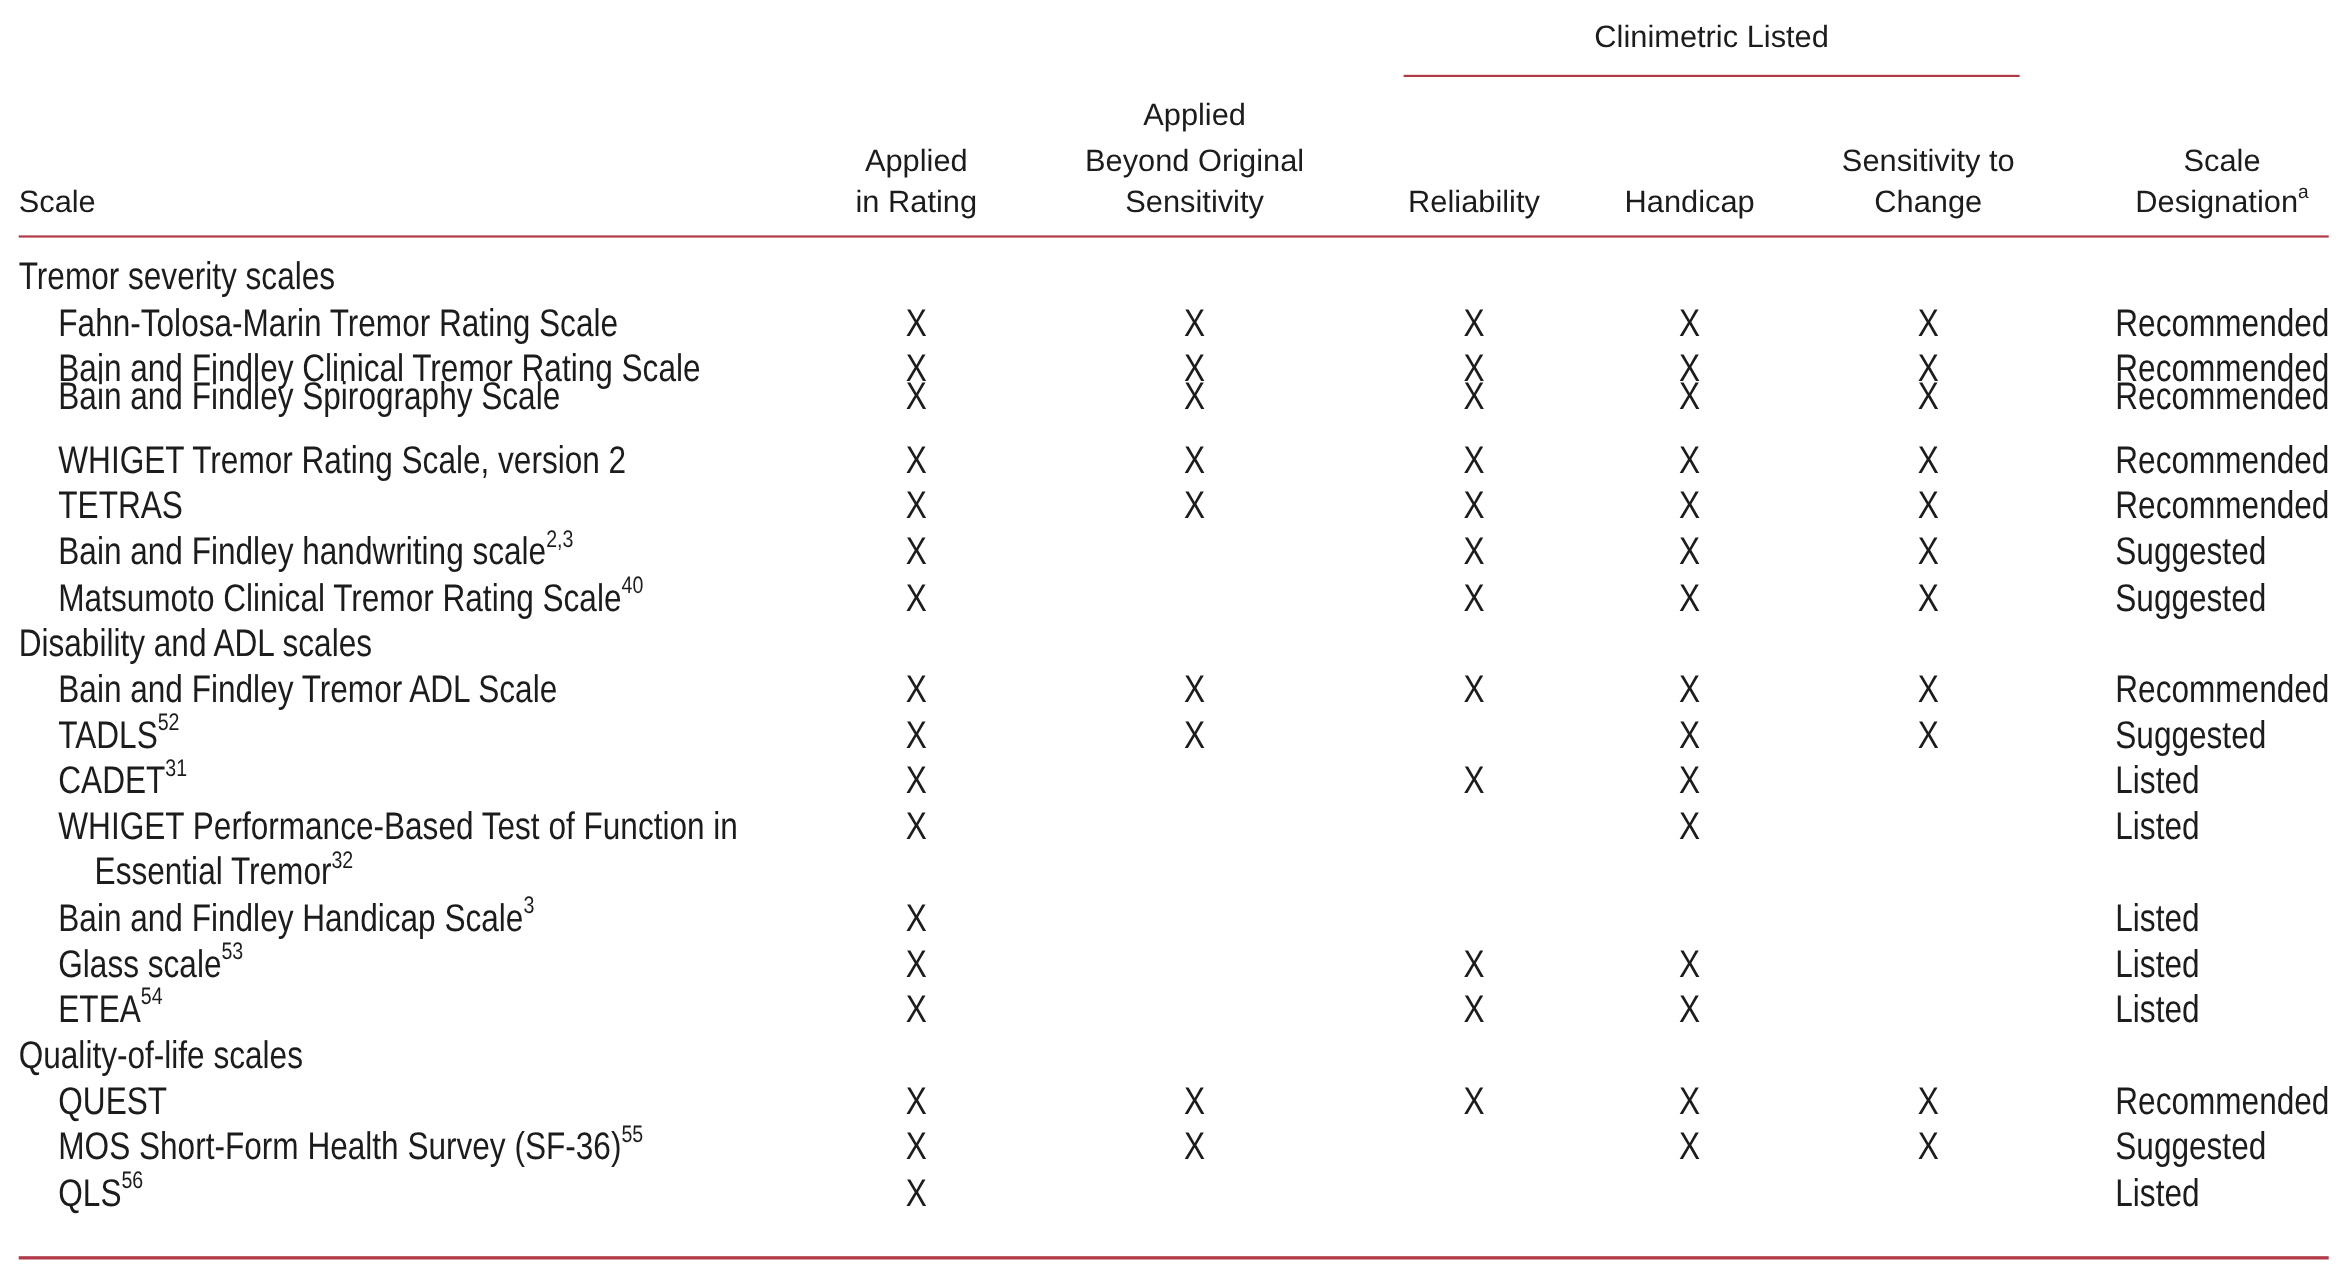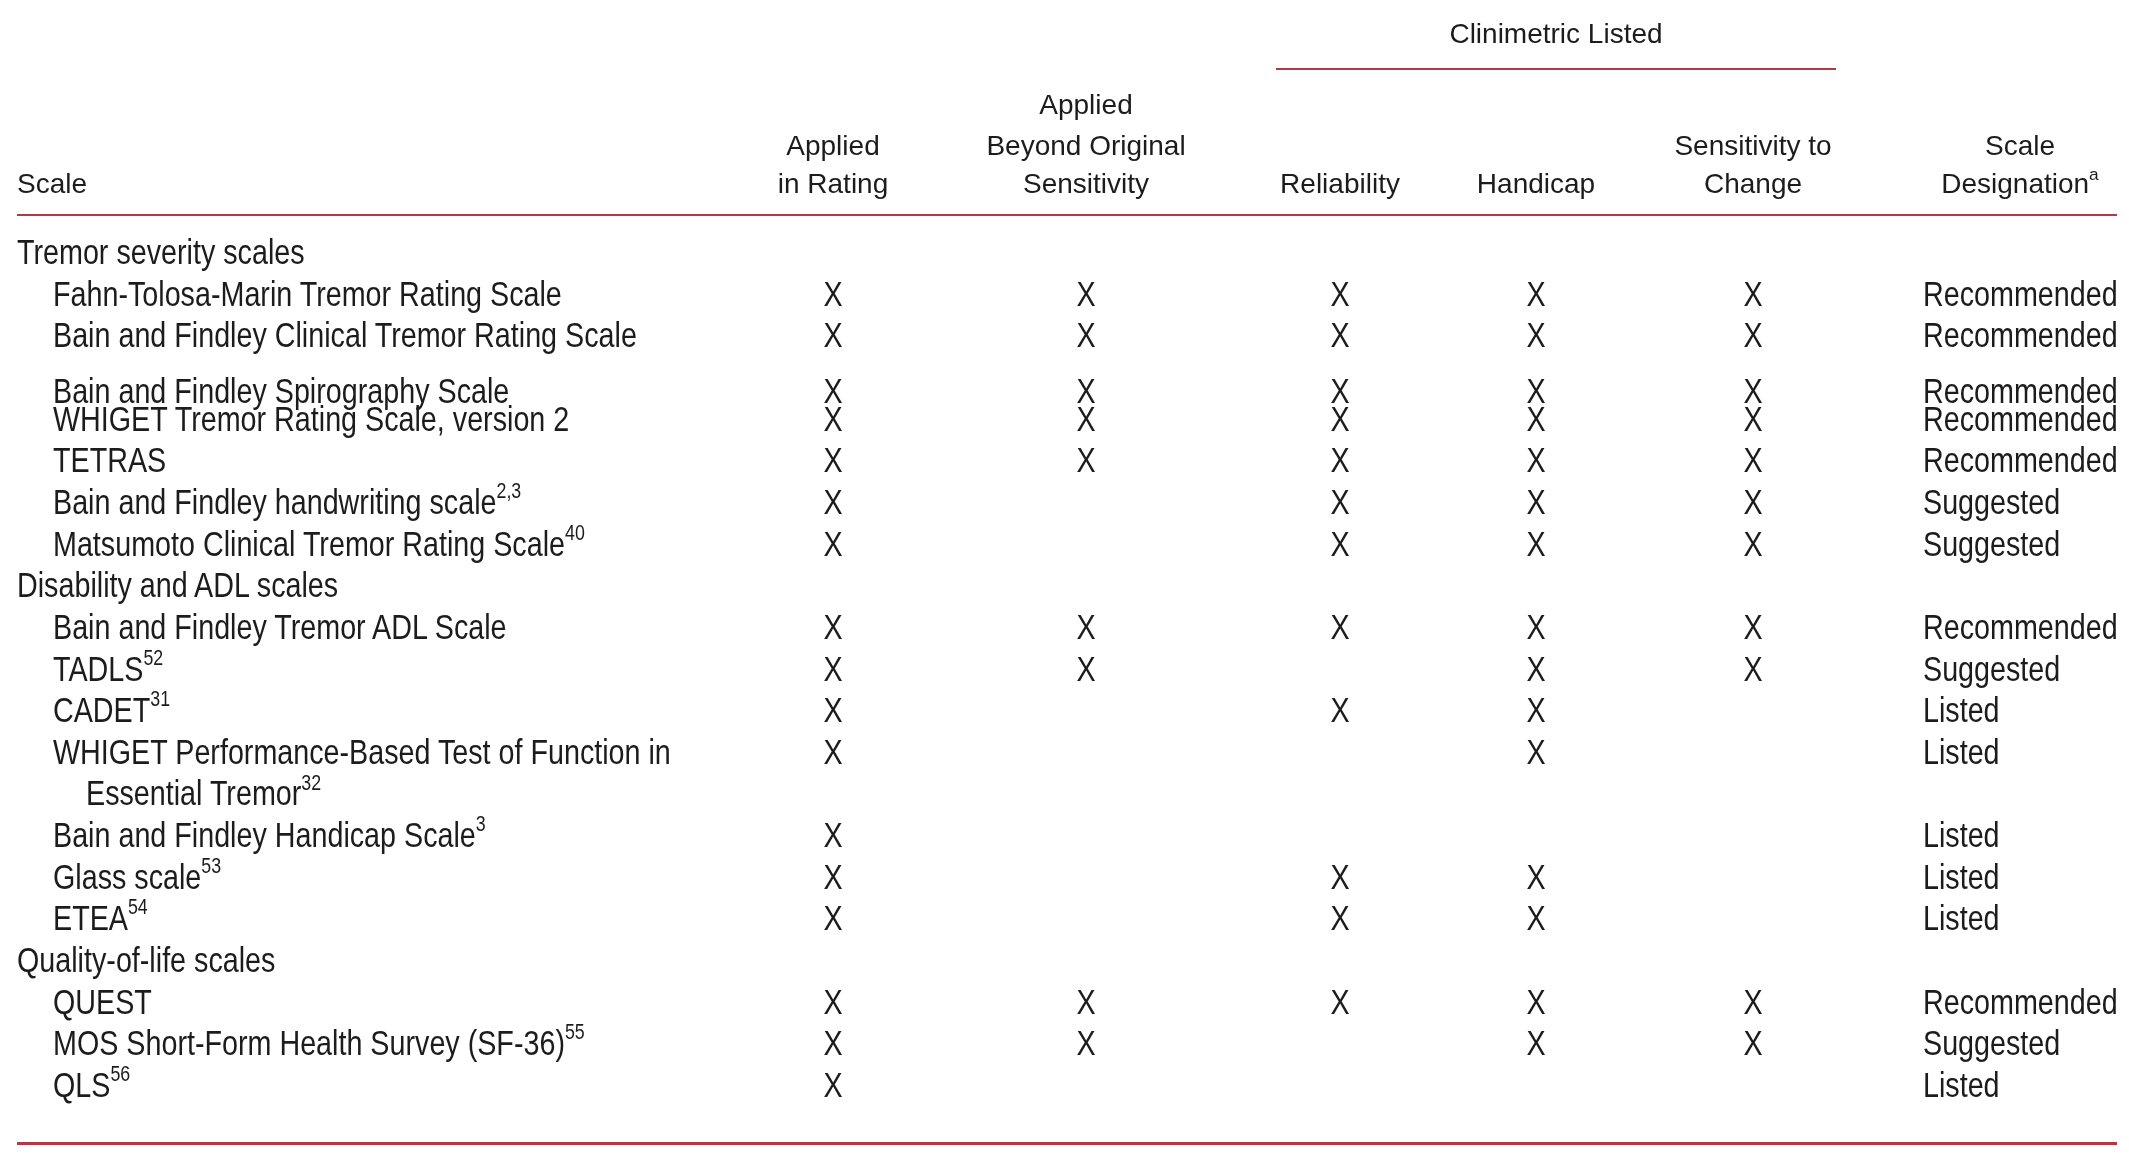--- a/index.html
+++ b/index.html
@@ -52,21 +52,21 @@
     </div>
     <div class="row" style="top: 318.3px;">
       <span class="txt" style="left: 53px; bottom: 8px;"><span>Bain and Findley Clinical Tremor Rating Scale</span></span>
       <span class="mark" style="left: 833px; bottom: 8px;">X</span>
       <span class="mark" style="left: 1086px; bottom: 8px;">X</span>
       <span class="mark" style="left: 1340px; bottom: 8px;">X</span>
       <span class="mark" style="left: 1536px; bottom: 8px;">X</span>
       <span class="mark" style="left: 1753px; bottom: 8px;">X</span>
       <span class="txt" style="left: 1923px; bottom: 8px;"><span>Recommended</span></span>
     </div>
-    <div class="row" style="top: 374px;">
+    <div class="row" style="top: 344px;">
       <span class="txt" style="left: 53px; bottom: 8px;"><span>Bain and Findley Spirography Scale</span></span>
       <span class="mark" style="left: 833px; bottom: 8px;">X</span>
       <span class="mark" style="left: 1086px; bottom: 8px;">X</span>
       <span class="mark" style="left: 1340px; bottom: 8px;">X</span>
       <span class="mark" style="left: 1536px; bottom: 8px;">X</span>
       <span class="mark" style="left: 1753px; bottom: 8px;">X</span>
       <span class="txt" style="left: 1923px; bottom: 8px;"><span>Recommended</span></span>
     </div>
     <div class="row" style="top: 401.6px;">
       <span class="txt" style="left: 53px; bottom: 8px;"><span>WHIGET Tremor Rating Scale, version 2</span></span>

